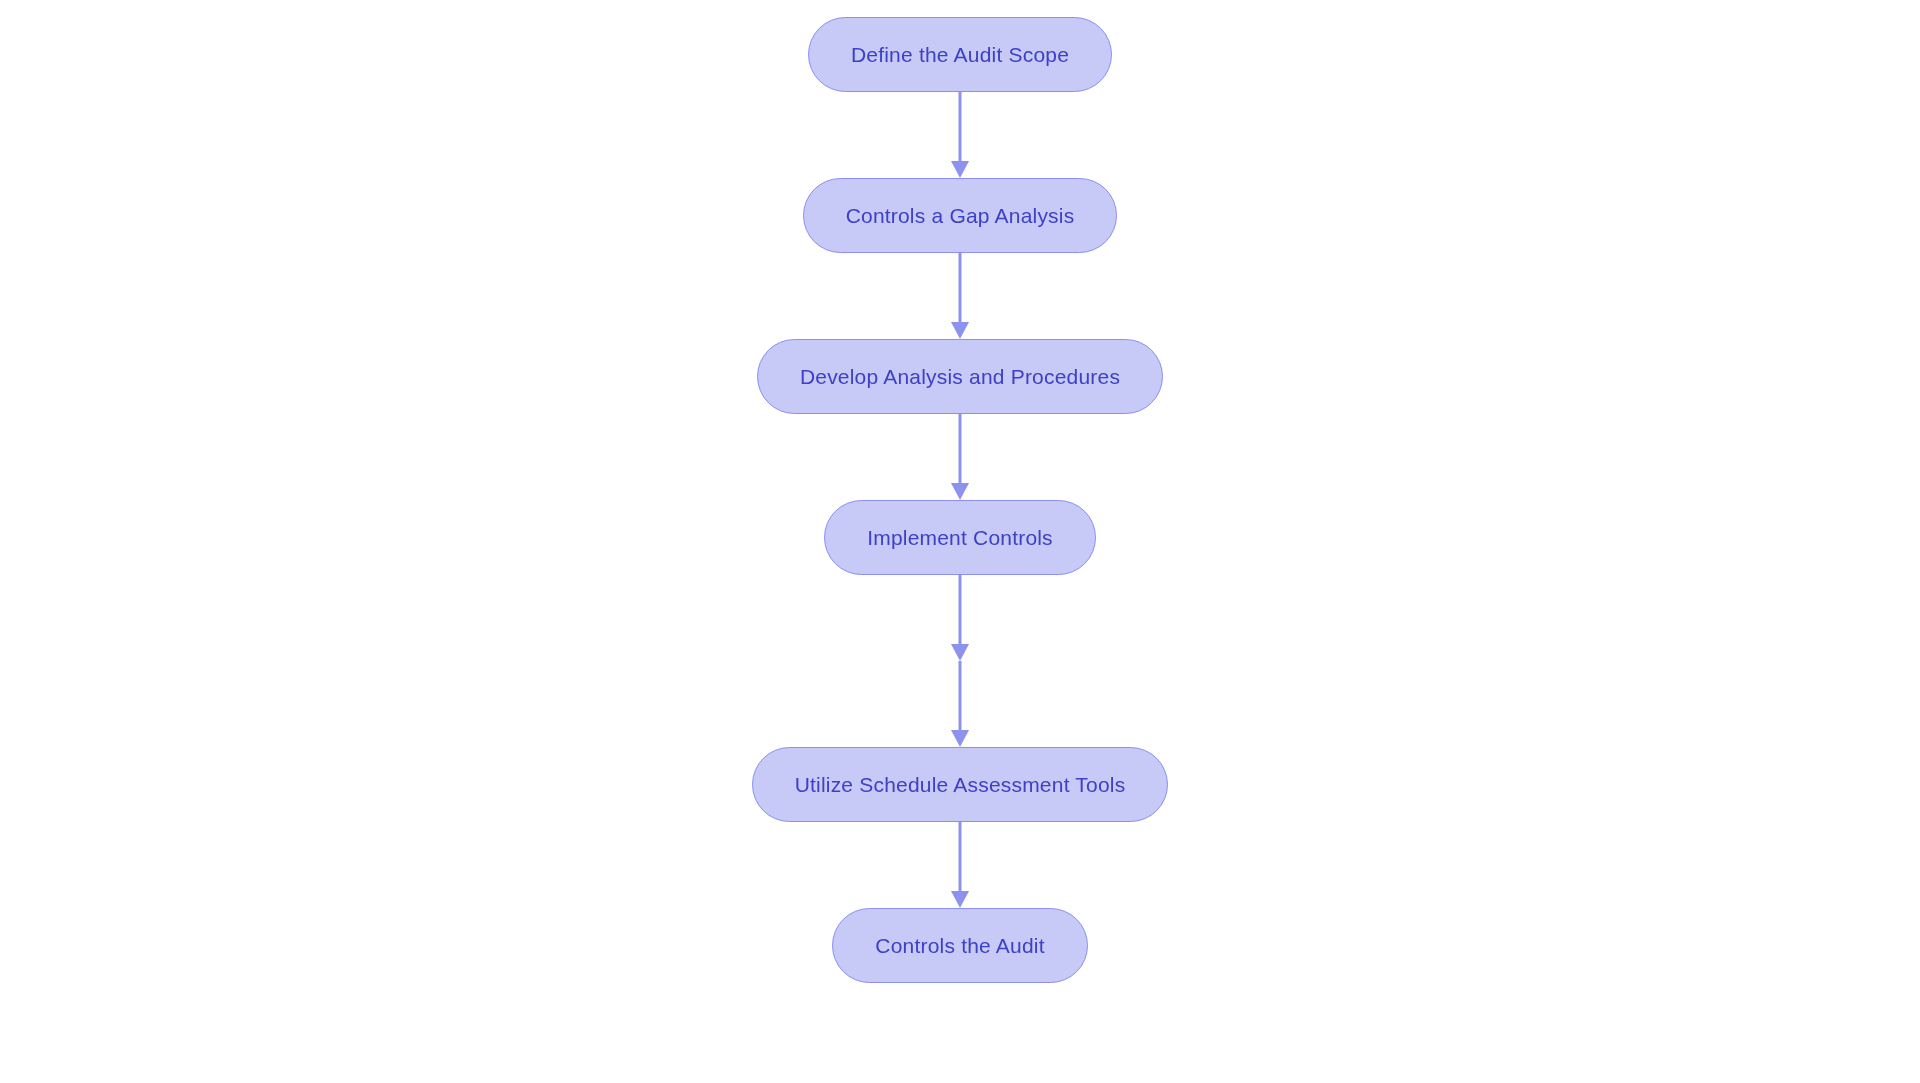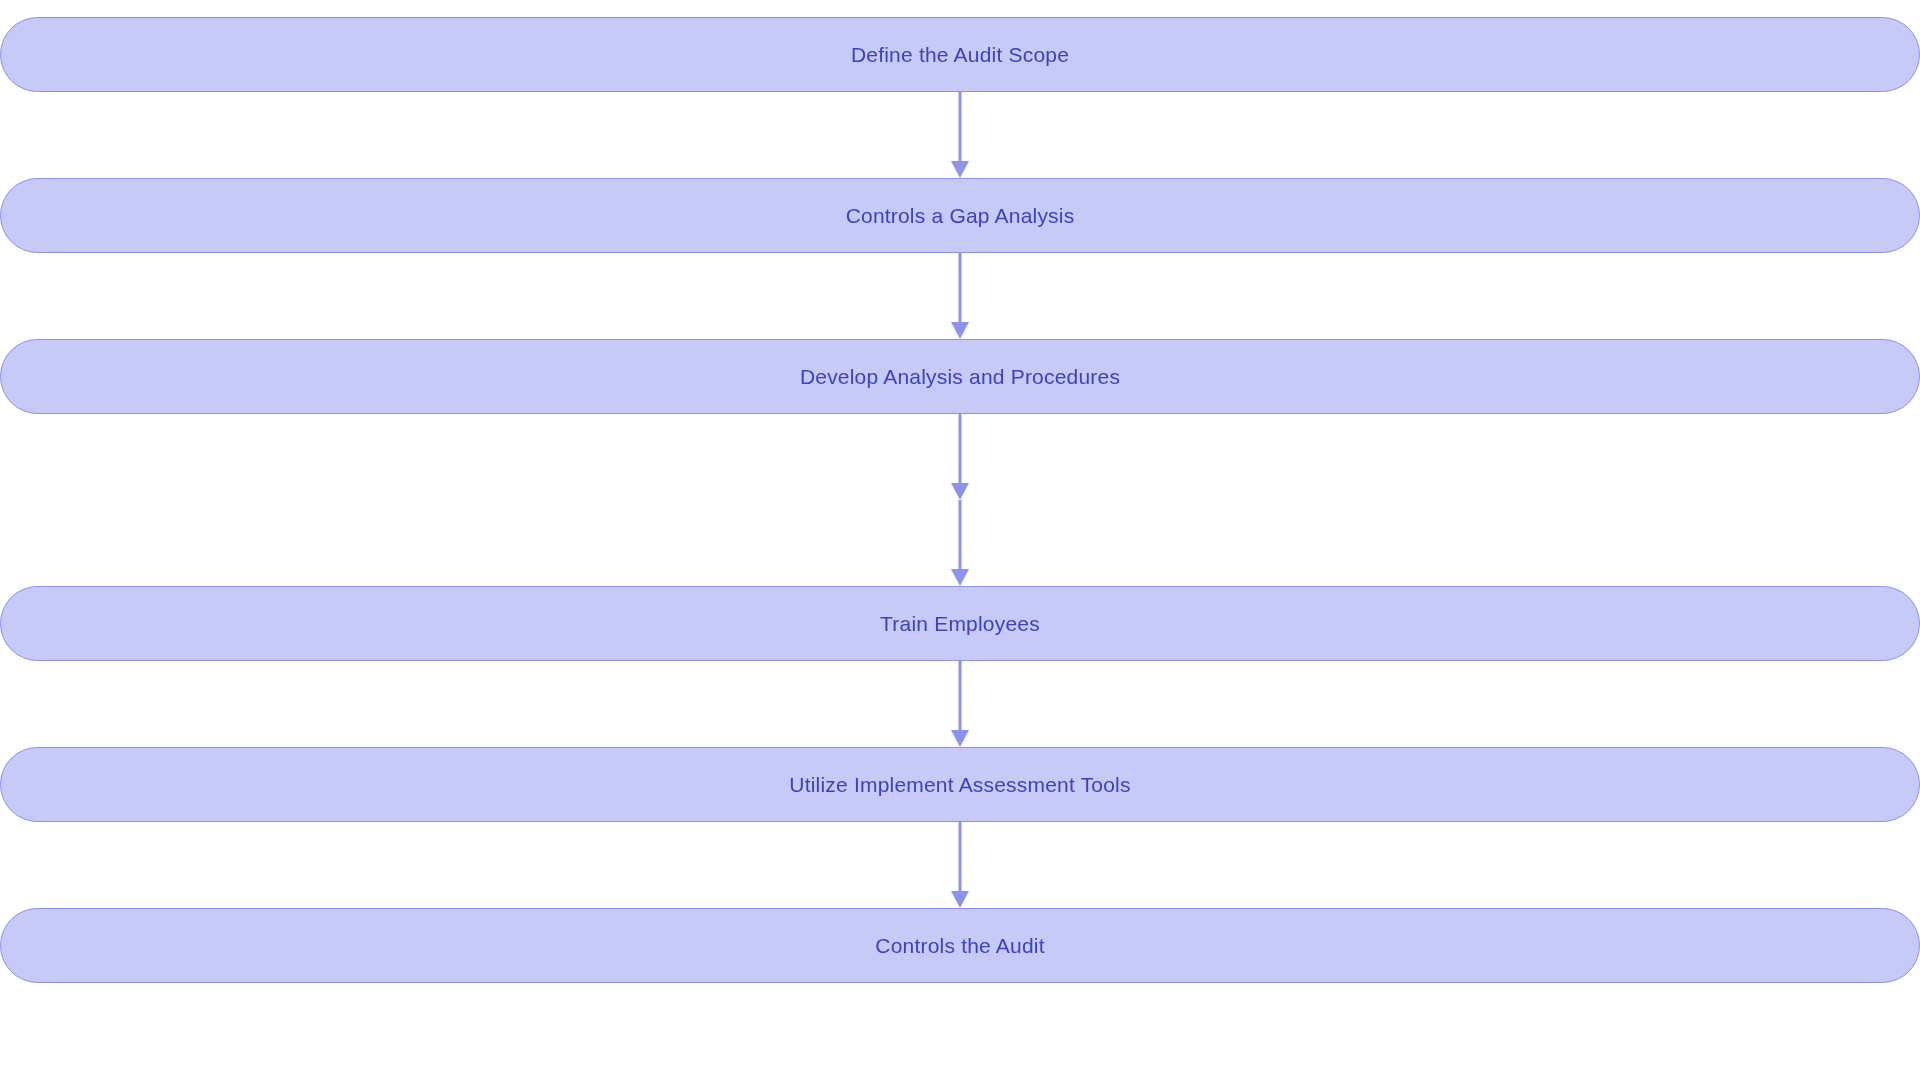--- a/index.html
+++ b/index.html
@@ -14,20 +14,21 @@
     overflow: hidden;
   }
   .canvas {
     position: relative;
     width: 1920px;
     height: 1083px;
     box-sizing: border-box;
     padding-top: 17px;
     display: flex;
     flex-direction: column;
+    align-items: center;
     background: var(--bg, #ffffff);
   }
   .node {
     height: 75px;
     box-sizing: border-box;
     border-radius: 38px;
     display: flex;
     align-items: center;
     justify-content: center;
     padding: 0 42px;
@@ -75,37 +76,37 @@
     </div>
     <div class="node">
       <span>Develop Analysis and Procedures</span>
     </div>
     <div class="arrow-wrap">
       <svg width="22" height="86" viewBox="0 0 22 86">
         <line x1="11" y1="0" x2="11" y2="70" stroke="#8d92ee" stroke-width="3"></line>
         <polygon points="2,69 20,69 11,86" fill="#8d92ee"></polygon>
       </svg>
     </div>
+    <div class="node">
+      <span>Implement Controls</span>
+    </div>
     <div class="arrow-wrap">
       <svg width="22" height="86" viewBox="0 0 22 86">
         <line x1="11" y1="0" x2="11" y2="70" stroke="#8d92ee" stroke-width="3"></line>
         <polygon points="2,69 20,69 11,86" fill="#8d92ee"></polygon>
       </svg>
-    </div>
-    <div class="node">
-      <span>Train Employees</span>
     </div>
     <div class="arrow-wrap">
       <svg width="22" height="86" viewBox="0 0 22 86">
         <line x1="11" y1="0" x2="11" y2="70" stroke="#8d92ee" stroke-width="3"></line>
         <polygon points="2,69 20,69 11,86" fill="#8d92ee"></polygon>
       </svg>
     </div>
     <div class="node">
-      <span>Utilize Implement Assessment Tools</span>
+      <span>Utilize Schedule Assessment Tools</span>
     </div>
     <div class="arrow-wrap">
       <svg width="22" height="86" viewBox="0 0 22 86">
         <line x1="11" y1="0" x2="11" y2="70" stroke="#8d92ee" stroke-width="3"></line>
         <polygon points="2,69 20,69 11,86" fill="#8d92ee"></polygon>
       </svg>
     </div>
     <div class="node">
       <span>Controls the Audit</span>
     </div>

